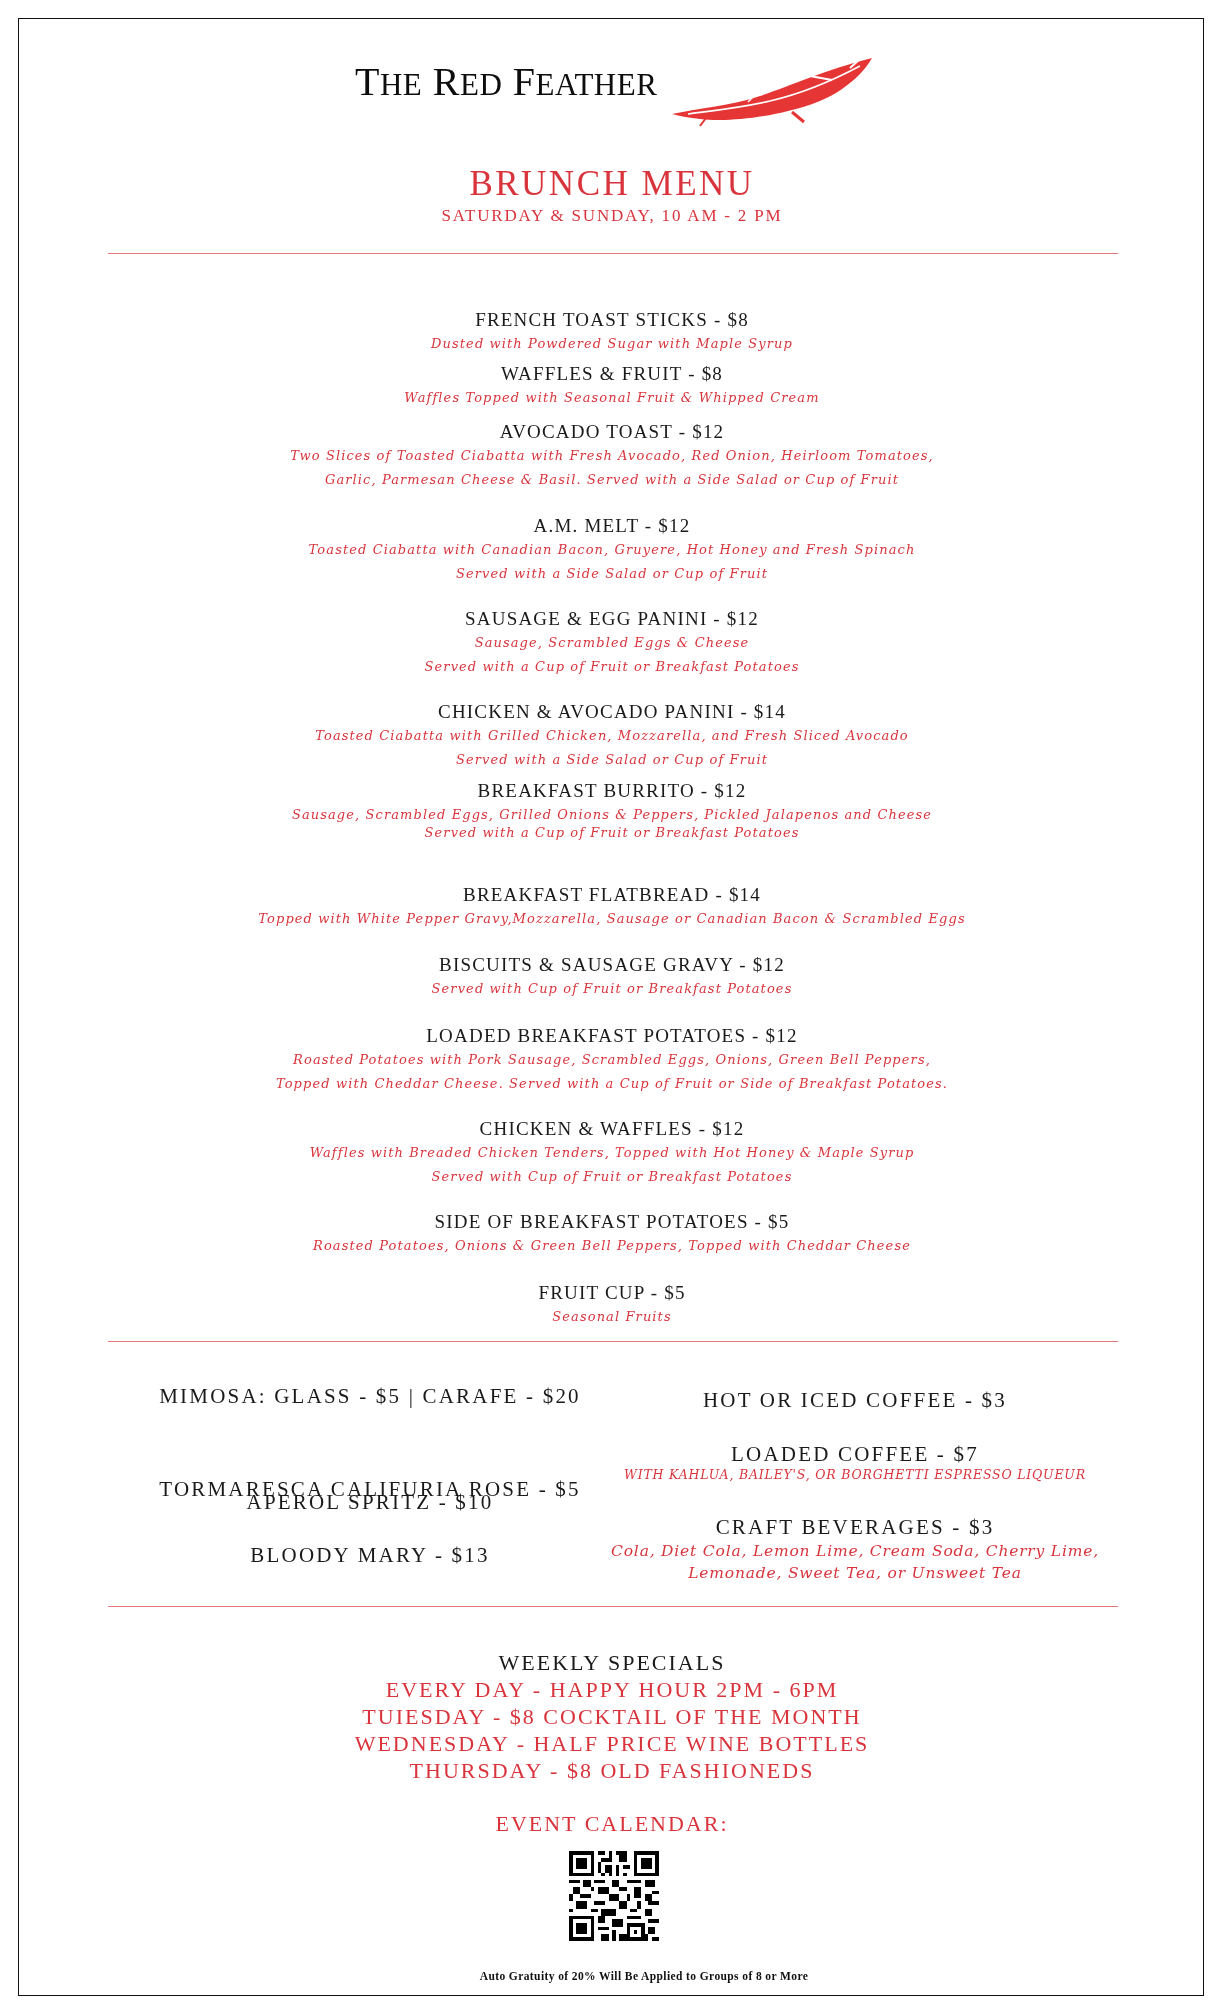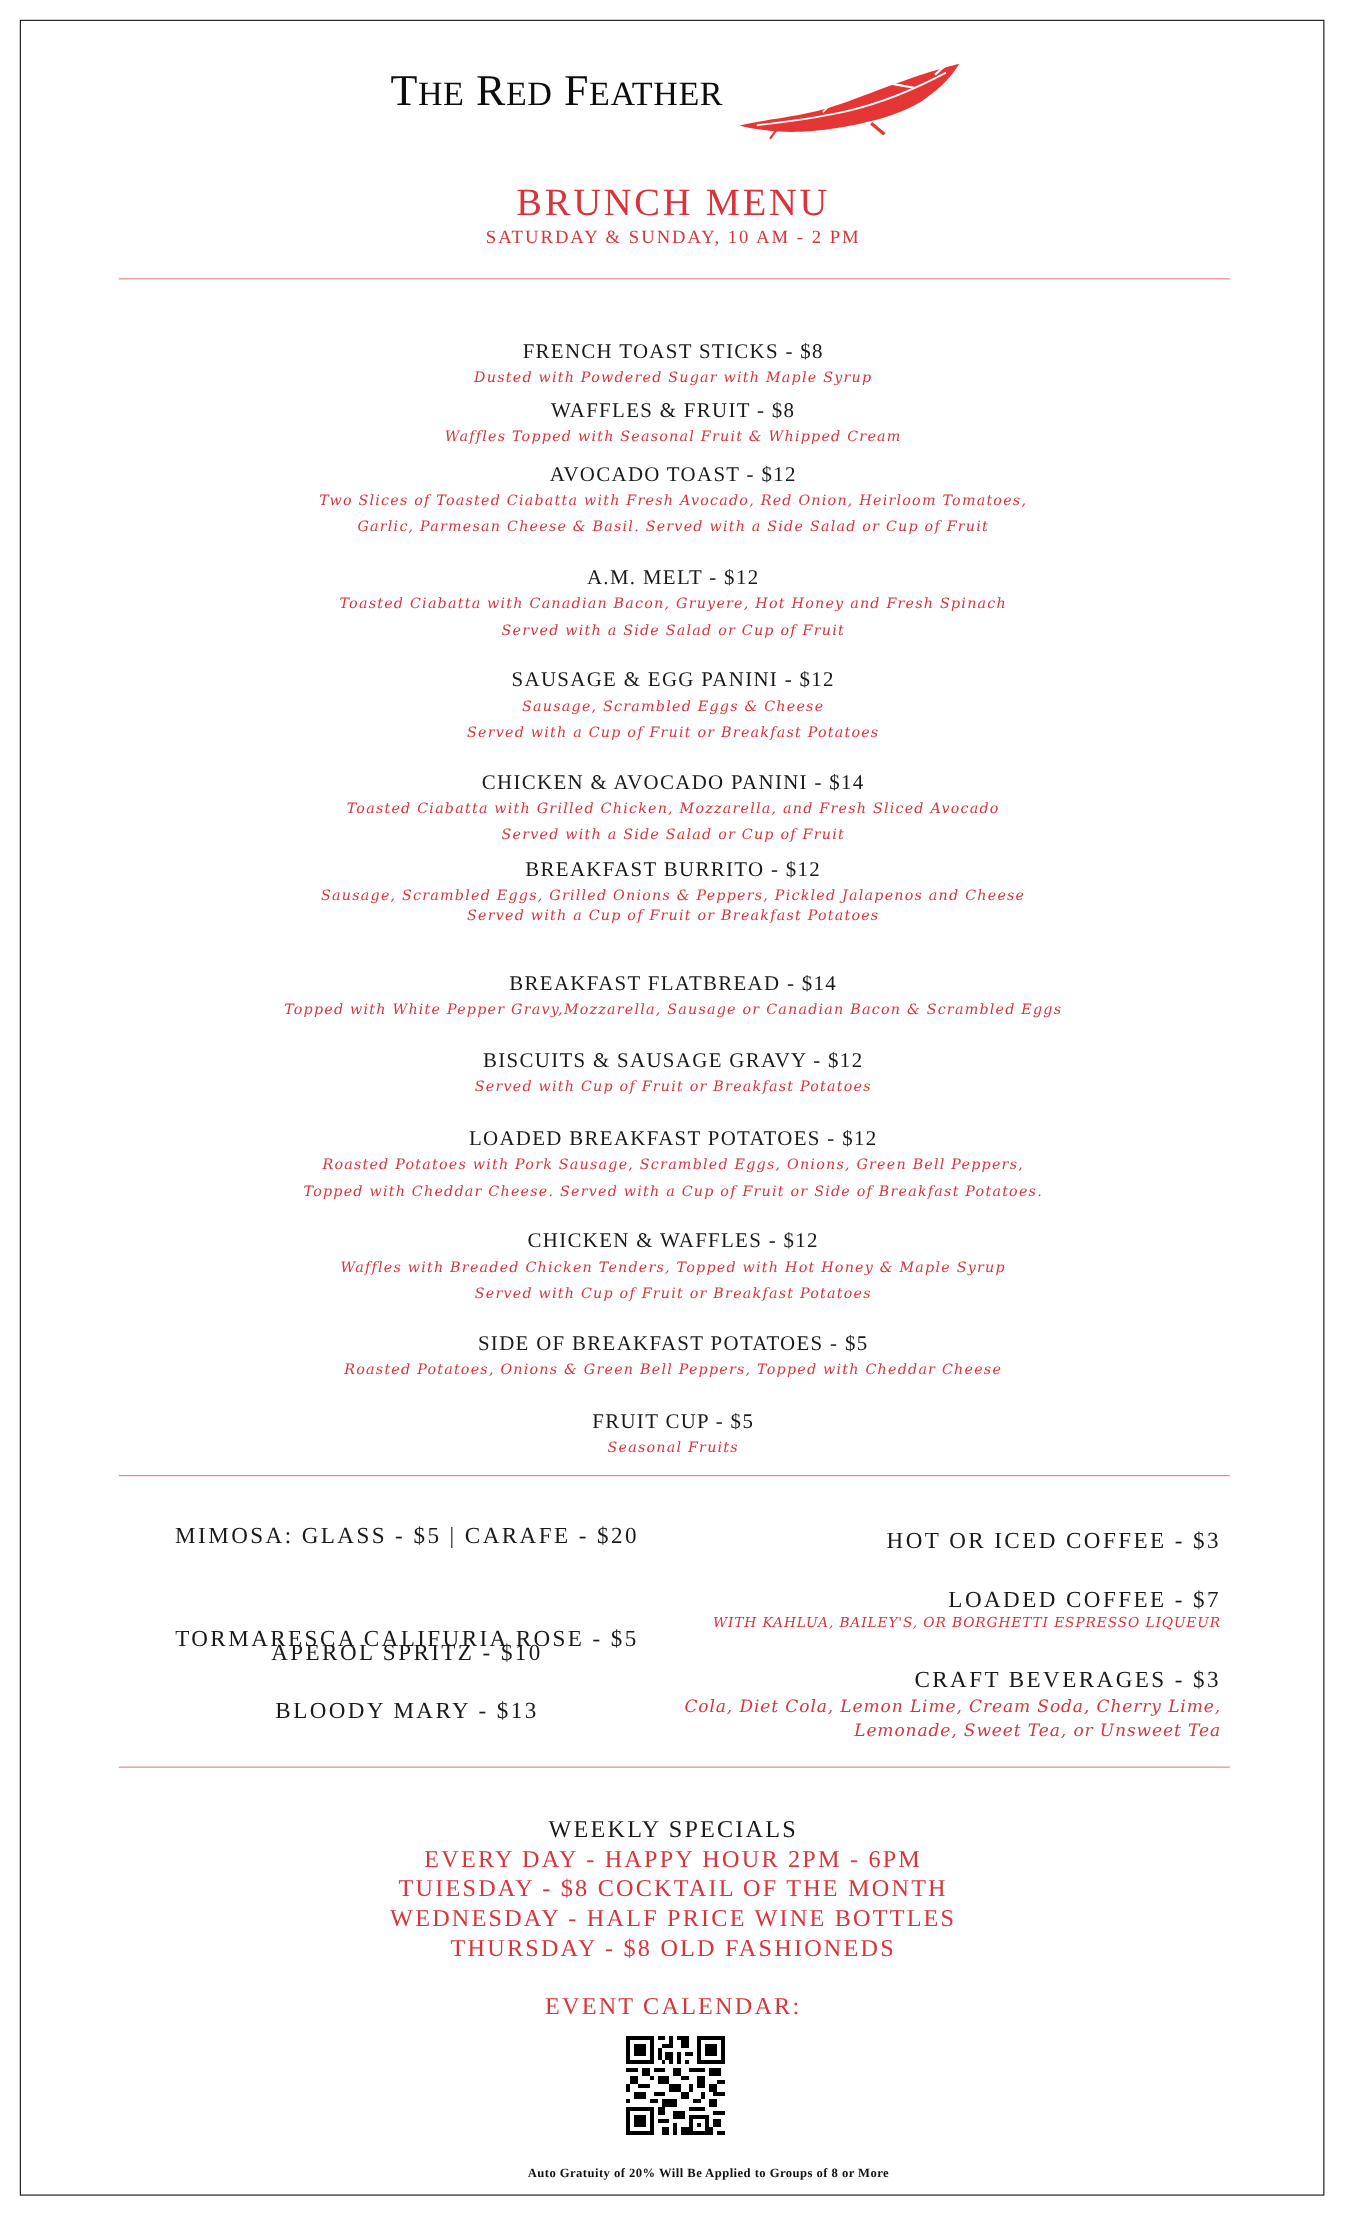--- a/index.html
+++ b/index.html
@@ -131,21 +131,21 @@
 
 <div class="divider" style="top:1341px;"></div>
 
 <div class="drink-col left" style="top:0; height:2016px;">
   <div class="drink" style="top:1383px;">MIMOSA: GLASS - $5 | CARAFE - $20</div>
   <div class="drink" style="top:1476px;">TORMARESCA CALIFURIA ROSE - $5</div>
   <div class="drink" style="top:1489px;">APEROL SPRITZ - $10</div>
   <div class="drink" style="top:1542px;">BLOODY MARY - $13</div>
 </div>
 
-<div class="drink-col right" style="top:0; height:2016px;text-align:right;">
+<div class="drink-col right" style="top:0; height:2016px;">
   <div class="drink" style="top:1387px;">HOT OR ICED COFFEE - $3</div>
   <div class="drink" style="top:1441px;">LOADED COFFEE - $7</div>
   <div class="drink-sub-caps" style="top:1467px;">WITH KAHLUA, BAILEY'S, OR BORGHETTI ESPRESSO LIQUEUR</div>
   <div class="drink" style="top:1514px;">CRAFT BEVERAGES - $3</div>
   <div class="drink-desc" style="top:1540px;">Cola, Diet Cola, Lemon Lime, Cream Soda, Cherry Lime,</div>
   <div class="drink-desc" style="top:1562px;">Lemonade, Sweet Tea, or Unsweet Tea</div>
 </div>
 
 <div class="divider" style="top:1606px;"></div>
 

